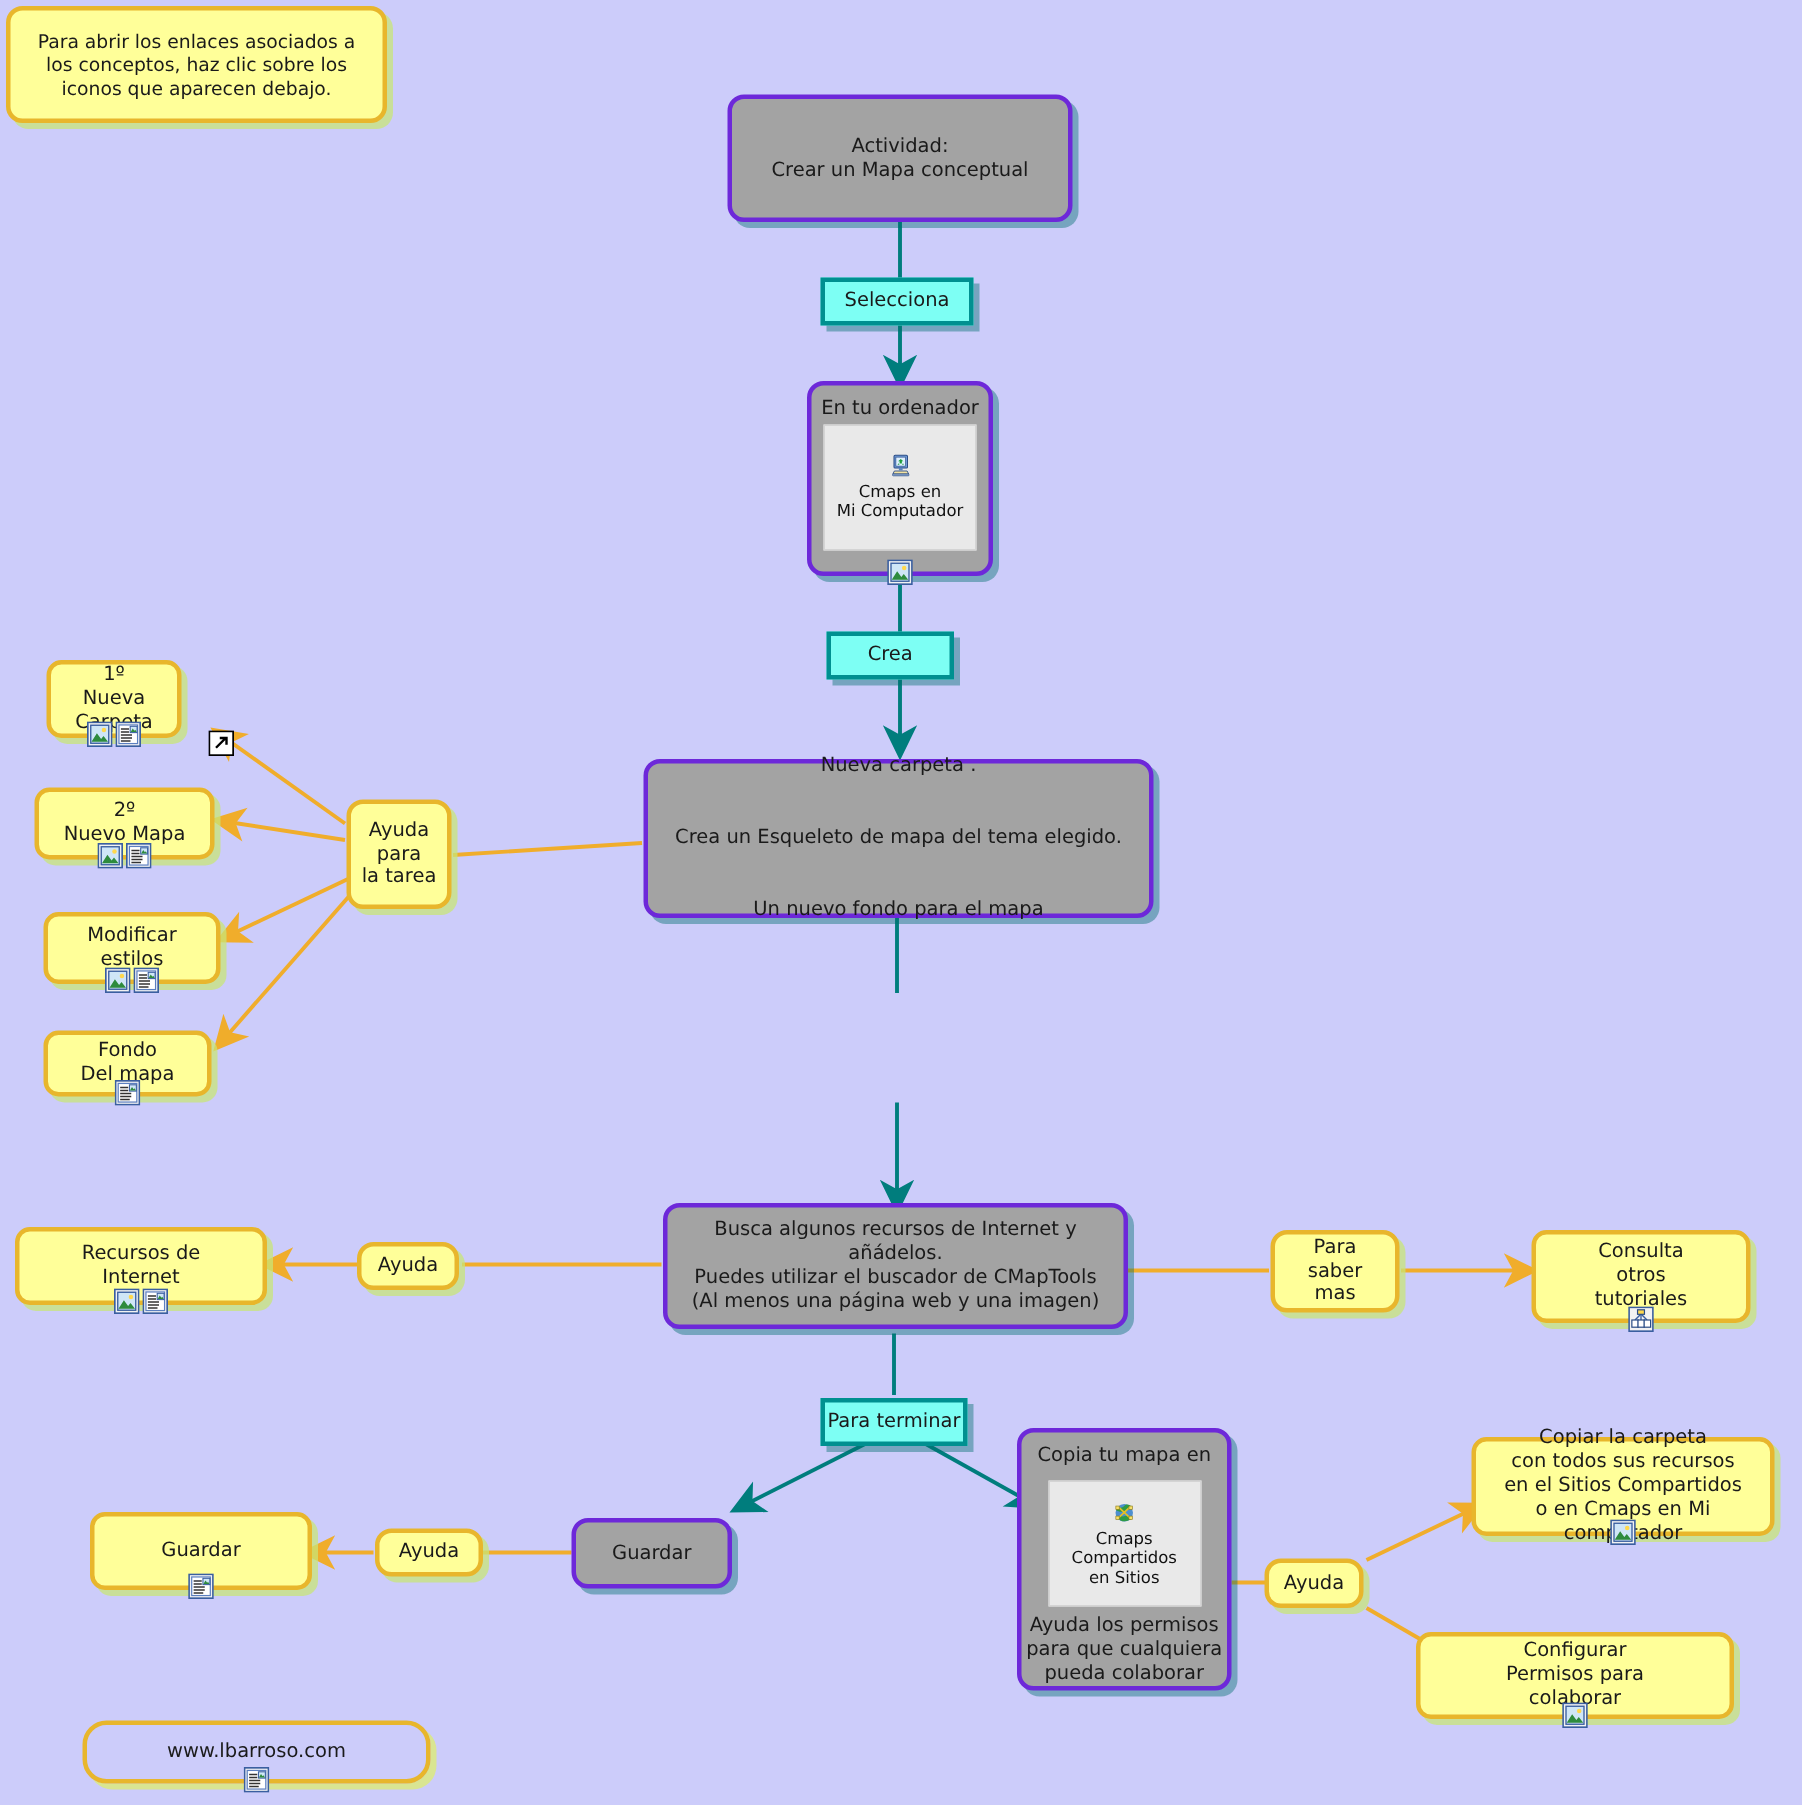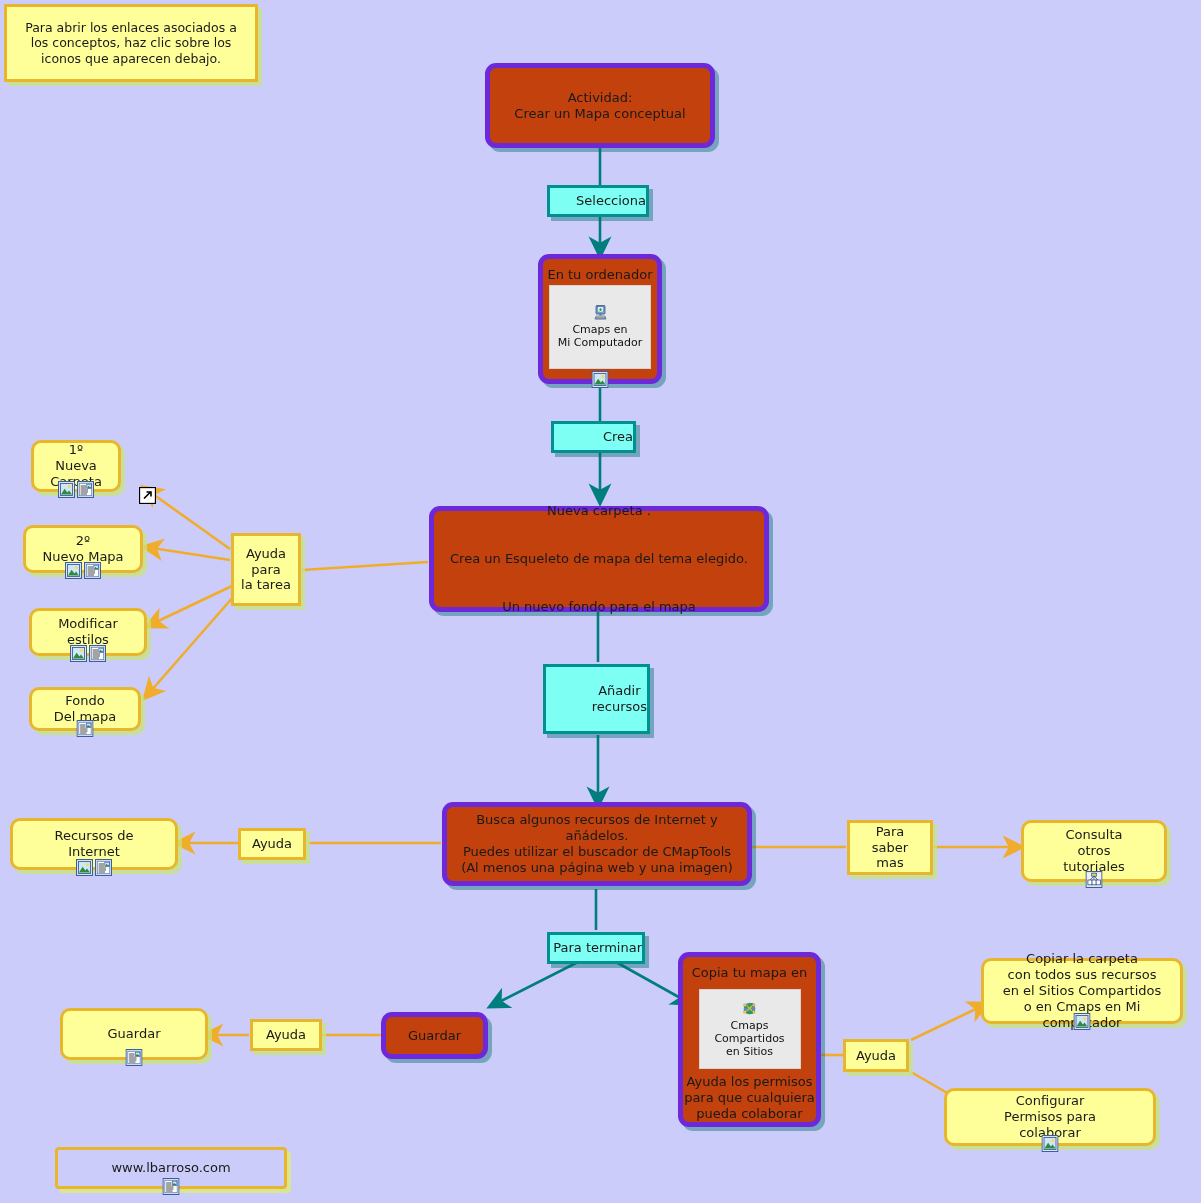--- a/index.html
+++ b/index.html
@@ -12,39 +12,38 @@
   #canvas{position:absolute;inset:0;width:1201px;height:1203px;}
   #links{position:absolute;left:0;top:0;width:1201px;height:1203px;pointer-events:none;}
 
   
   .node{position:absolute;box-sizing:border-box;display:flex;flex-direction:column;
         align-items:center;justify-content:center;text-align:center;color:#1a1a1a;}
   .node .txt{white-space:pre-line;line-height:1.22;}
 
   
   .concept{
-    background:#c2410c;border:5px solid #6d28d9;border-radius:11px;
+    background:#a3a3a3;border:3px solid #6d28d9;border-radius:11px;
     box-shadow:4px 4px 0 rgba(0,110,110,.42);
     font-size:13px;
   }
   
   .phrase{
     background:#7dfff4;border:3px solid #009090;border-radius:0;
     box-shadow:4px 4px 0 rgba(0,110,110,.42);
     font-size:13px;
-    align-items:flex-end;
   }
   
   .res{
     background:#ffff99;border:3px solid #e8b62c;border-radius:10px;
     box-shadow:4px 4px 0 rgba(200,230,120,.75);
     font-size:13px;
   }
-  .res.sq{border-radius:0;}
-  .res.transparent{background:transparent;border-radius:4px;box-shadow:4px 4px 0 rgba(220,235,120,.8);align-items:center;}
+  .res.sq{border-radius:11px;}
+  .res.transparent{background:transparent;border-radius:16px;box-shadow:4px 4px 0 rgba(220,235,120,.8);align-items:center;}
 
   
   .iconstrip{position:absolute;left:50%;transform:translateX(-50%);
              display:flex;gap:2px;align-items:center;}
   .iconstrip.bottom{bottom:-2px;}
   .ico{width:17px;height:17px;display:block;}
 
   
   .extlink{position:absolute;width:17px;height:17px;}
 
@@ -263,24 +262,20 @@
           <line x1="3.6" y1="9" x2="11" y2="9"></line>
             <line x1="3.6" y1="11" x2="11" y2="11"></line>
           <line x1="3.6" y1="13" x2="10" y2="13"></line>
         </g>
         <rect x="9.8" y="3.2" width="4.6" height="4.2" fill="#cfe6f7" stroke="#3a5fa0" stroke-width="0.7"></rect>
         <path d="M10.1 7 L11.5 4.7 L12.6 6.2 L13.2 5.5 L14.1 7 Z" fill="#2e8b3d"></path>
       </svg>
     </span>
   </div>
 
-  <div class="node phrase" style="left:543px;top:664px;width:107px;height:70px;">
-    <span class="txt">Añadir
-recursos</span>
-  </div>
 
   <div class="node concept" style="left:442px;top:802px;width:310px;height:84px;">
     <span class="txt">Busca algunos recursos de Internet y añádelos.
 Puedes utilizar el buscador de CMapTools
 (Al menos una página web y una imagen)</span>
   </div>
 
   <div class="node res sq" style="left:238px;top:828px;width:68px;height:32px;">
     <span class="txt">Ayuda</span>
   </div>

